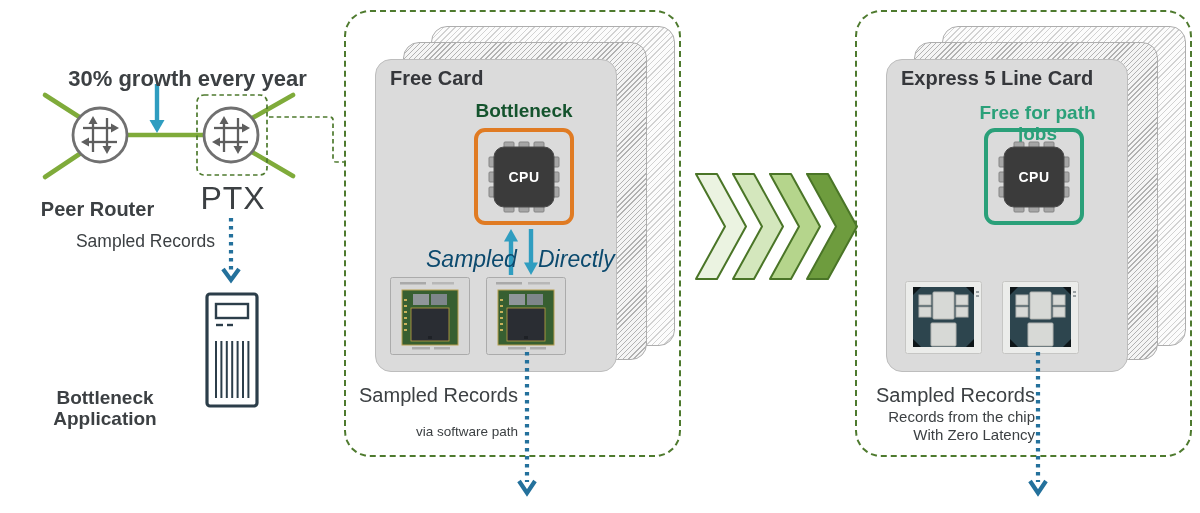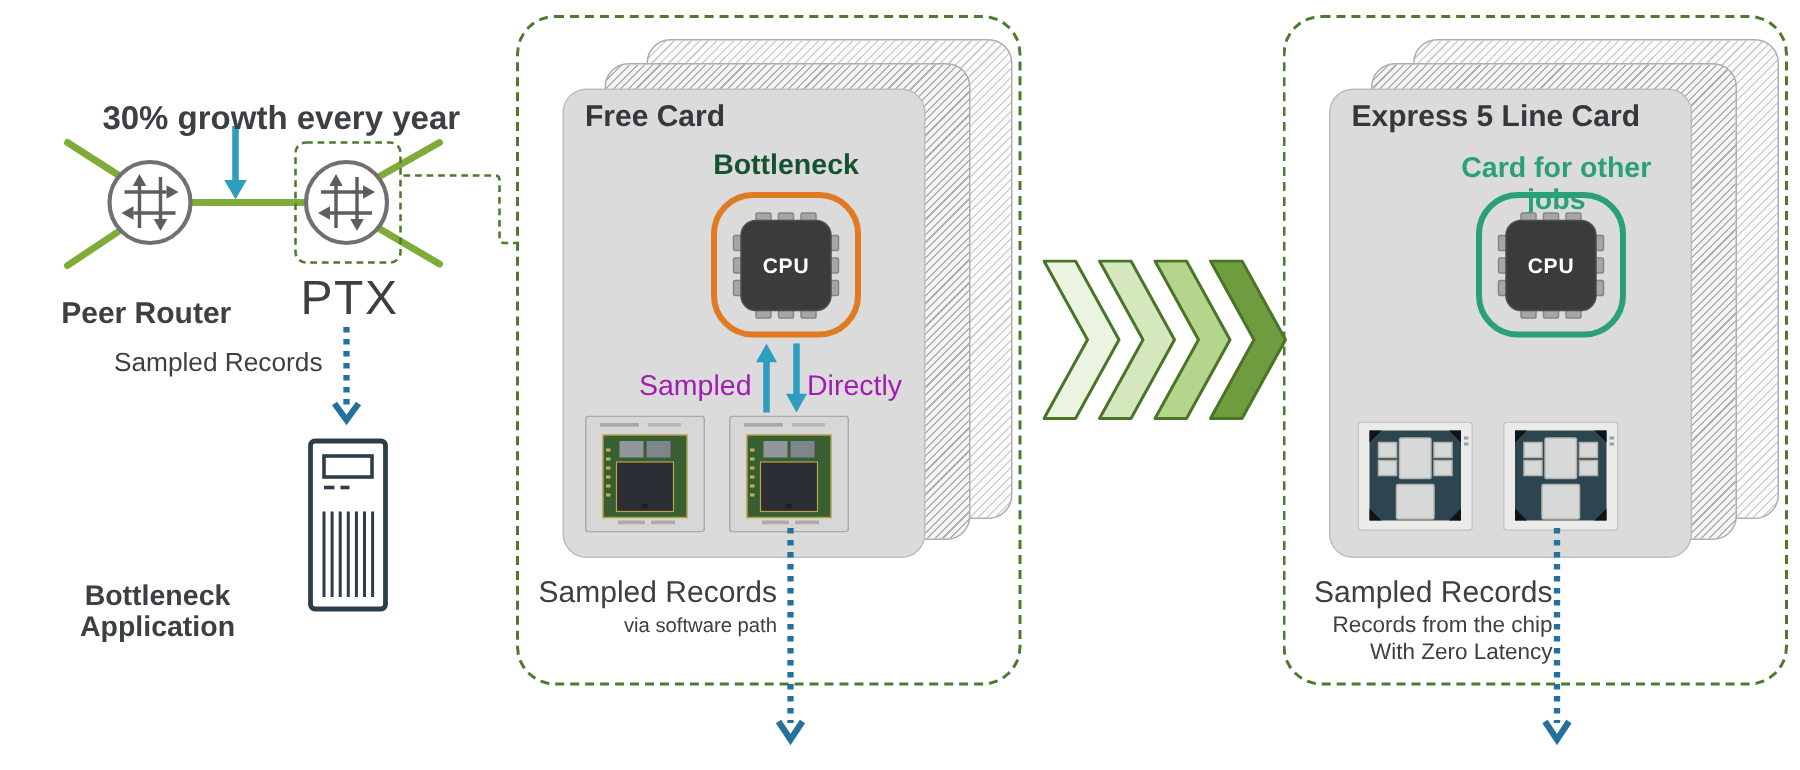--- a/index.html
+++ b/index.html
@@ -34,40 +34,40 @@
   .card.front{
     left:29px;top:47px;width:242px;height:313px;
     background:#dbdbdb;border-color:#bdbdbd;
   }
 
   .card-title{position:absolute;left:44px;top:55px;font-size:20px;font-weight:700;color:#35373b;}
 
   
   .cpu-box{
     position:absolute;top:116px;width:100px;height:97px;box-sizing:border-box;
-    border-radius:28px;display:flex;align-items:center;justify-content:center;
+    border-radius:11px;display:flex;align-items:center;justify-content:center;
   }
   .cpu-box.orange{left:128px;border:4.5px solid #e07b23;}
   .cpu-box.green{left:127px;border:4.5px solid #2aa079;}
 
   .cpu-chip{position:relative;width:72px;height:72px;}
   .cpu-chip .cpu-label{
     position:absolute;left:0;top:0;width:100%;height:100%;
     display:flex;align-items:center;justify-content:center;
     color:#ffffff;font-weight:700;font-size:14px;letter-spacing:.5px;
   }
 
   .annot{font-size:19px;font-weight:700;}
   .annot.orange{color:#14532d;}
   .annot.green{color:#2aa079;}
 
-  .flow-label{font-size:19px;color:#a21caf;}
+  .flow-label{font-size:23px;color:#0c4a6e;font-style:italic;}
 
   .sr-block .l1{font-size:20px;color:#3c4043;}
-  .sr-block .l2{font-size:13.5px;color:#3c4043;margin-top:3px;}
+  .sr-block .l2{font-size:13.5px;color:#3c4043;margin-top:18px;}
   .sr-block .l3{font-size:15px;color:#3c4043;margin-top:1px;}
   .sr-block .l2b{font-size:15px;color:#3c4043;margin-top:3px;}
 </style>
 </head>
 <body>
 
 <div class="canvas">
 
   <svg class="abs" style="left:0;top:0" width="350" height="513" viewBox="0 0 350 513">
     <defs>
@@ -236,21 +236,21 @@
       <polygon points="112,1 133,1 162,53.5 133,106 112,106 141,53.5" fill="#6e9c3e"></polygon>
     </g>
   </svg>
 
   <div class="dash-box second">
     <div class="card back"></div>
     <div class="card middle"></div>
     <div class="card front"></div>
 
     <div class="card-title">Express 5 Line Card</div>
-    <div class="lbl center annot green" style="left:103px;top:90px;width:155px;">Card for other jobs</div>
+    <div class="lbl center annot green" style="left:103px;top:90px;width:155px;">Free for path jobs</div>
 
     <div class="cpu-box green">
       <div class="cpu-chip">
         <svg width="72" height="72" viewBox="0 0 72 72">
           <g fill="#a6a6a6" stroke="#858585" stroke-width="1">
             <rect x="16" y="1" width="10" height="10" rx="1"></rect>
               <rect x="31" y="1" width="10" height="10" rx="1"></rect>
               <rect x="46" y="1" width="10" height="10" rx="1"></rect>
             <rect x="16" y="61" width="10" height="10" rx="1"></rect>
               <rect x="31" y="61" width="10" height="10" rx="1"></rect>

